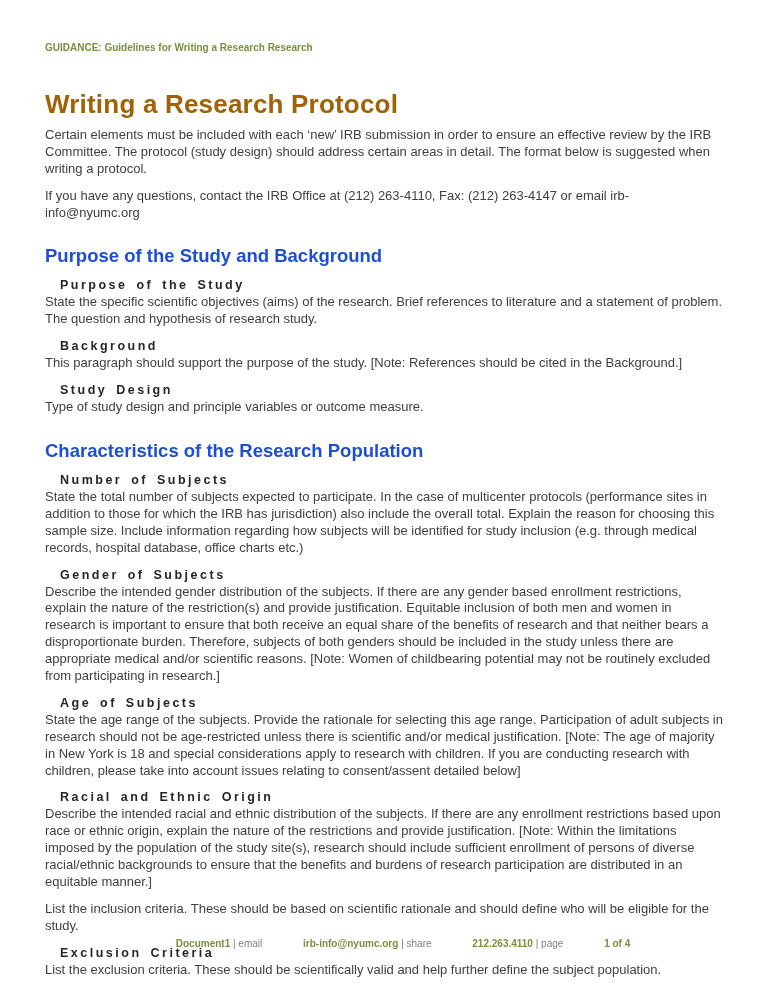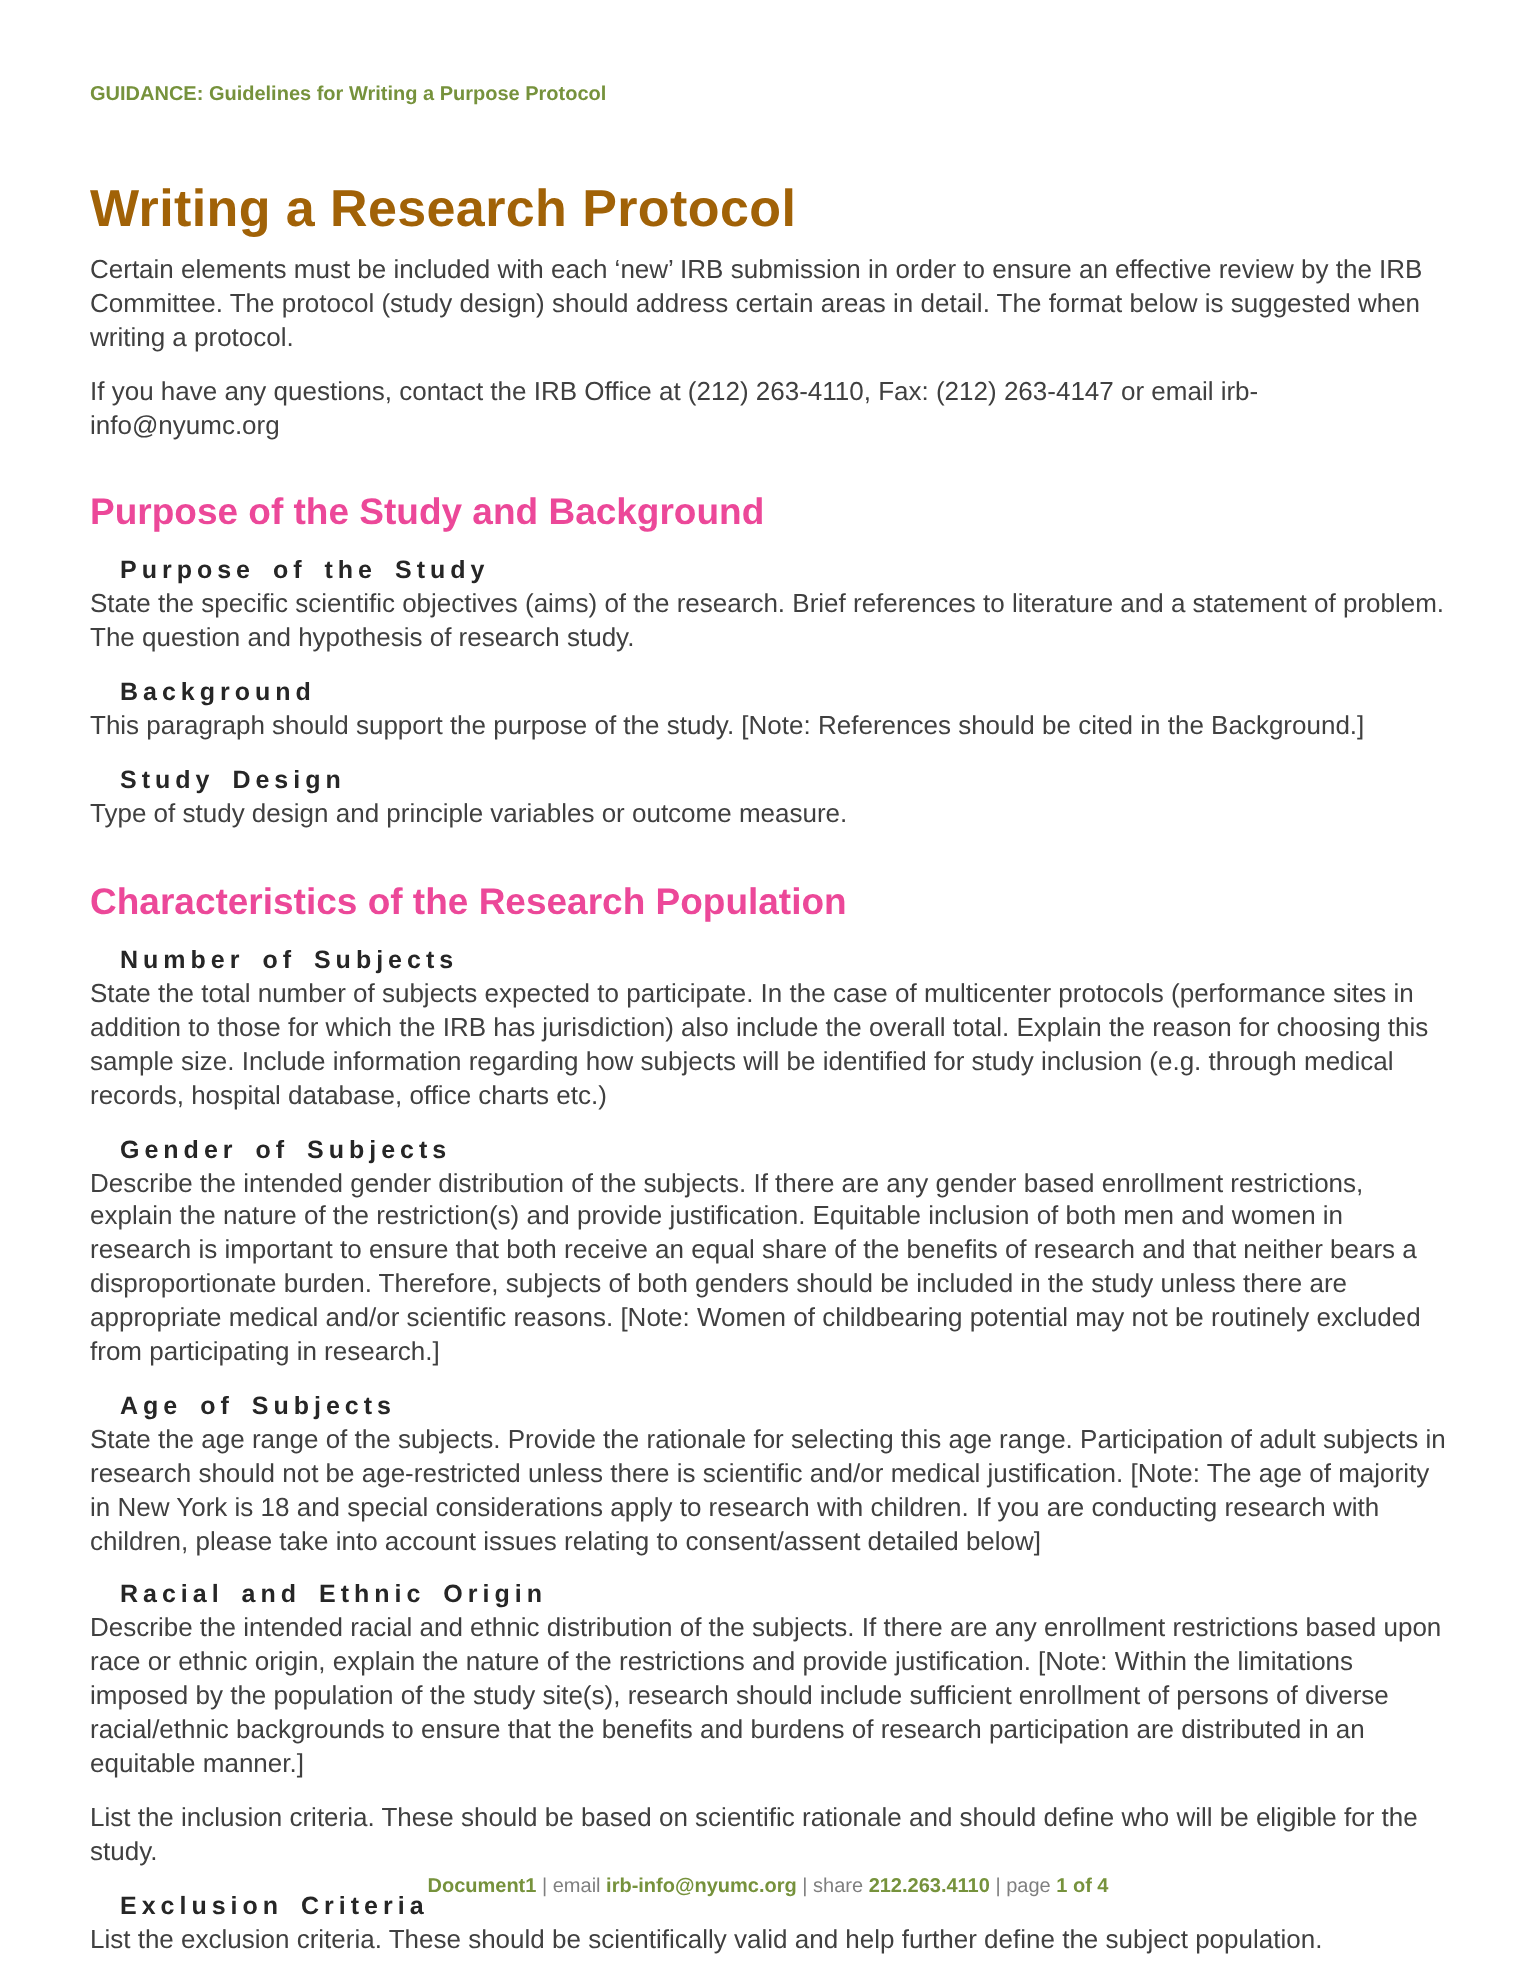--- a/index.html
+++ b/index.html
@@ -31,21 +31,21 @@
     font-weight: bold;
     margin: 0 0 7px 0;
     letter-spacing: 0.2px;
   }
   p.body {
     font-size: 13px;
     line-height: 1.3;
     margin: 0 0 10px 0;
   }
   h2.section {
-    color: #ec4899;
+    color: #1d4ed8;
     font-size: 18.5px;
     font-weight: bold;
     margin: 24px 0 9px 0;
   }
   h3.sub {
     color: #262626;
     font-size: 12.5px;
     font-weight: bold;
     letter-spacing: 2.5px;
     word-spacing: 3px;
@@ -56,28 +56,29 @@
     left: 0;
     bottom: 45px;
     width: 100%;
     text-align: center;
     font-size: 10px;
     color: #7f7f7f;
   }
   .footer .g {
     color: #76923C;
     font-weight: bold;
+    margin-left: 38px;
   }
 </style>
 </head>
 <body>
 
 <div class="page">
 
-  <div class="doc-header">GUIDANCE: Guidelines for Writing a Purpose Protocol</div>
+  <div class="doc-header">GUIDANCE: Guidelines for Writing a Research Research</div>
 
   <h1 class="title">Writing a Research Protocol</h1>
 
   <p class="body">Certain elements must be included with each ‘new’ IRB submission in order to ensure an effective review by the IRB Committee. The protocol (study design) should address certain areas in detail. The format below is suggested when writing a protocol.</p>
   <p class="body">If you have any questions, contact the IRB Office at (212) 263-4110, Fax: (212) 263-4147 or email irb-info@nyumc.org</p>
 
   <h2 class="section">Purpose of the Study and Background</h2>
 
   <h3 class="sub">Purpose of the Study</h3>
   <p class="body">State the specific scientific objectives (aims) of the research. Brief references to literature and a statement of problem. The question and hypothesis of research study.</p>

